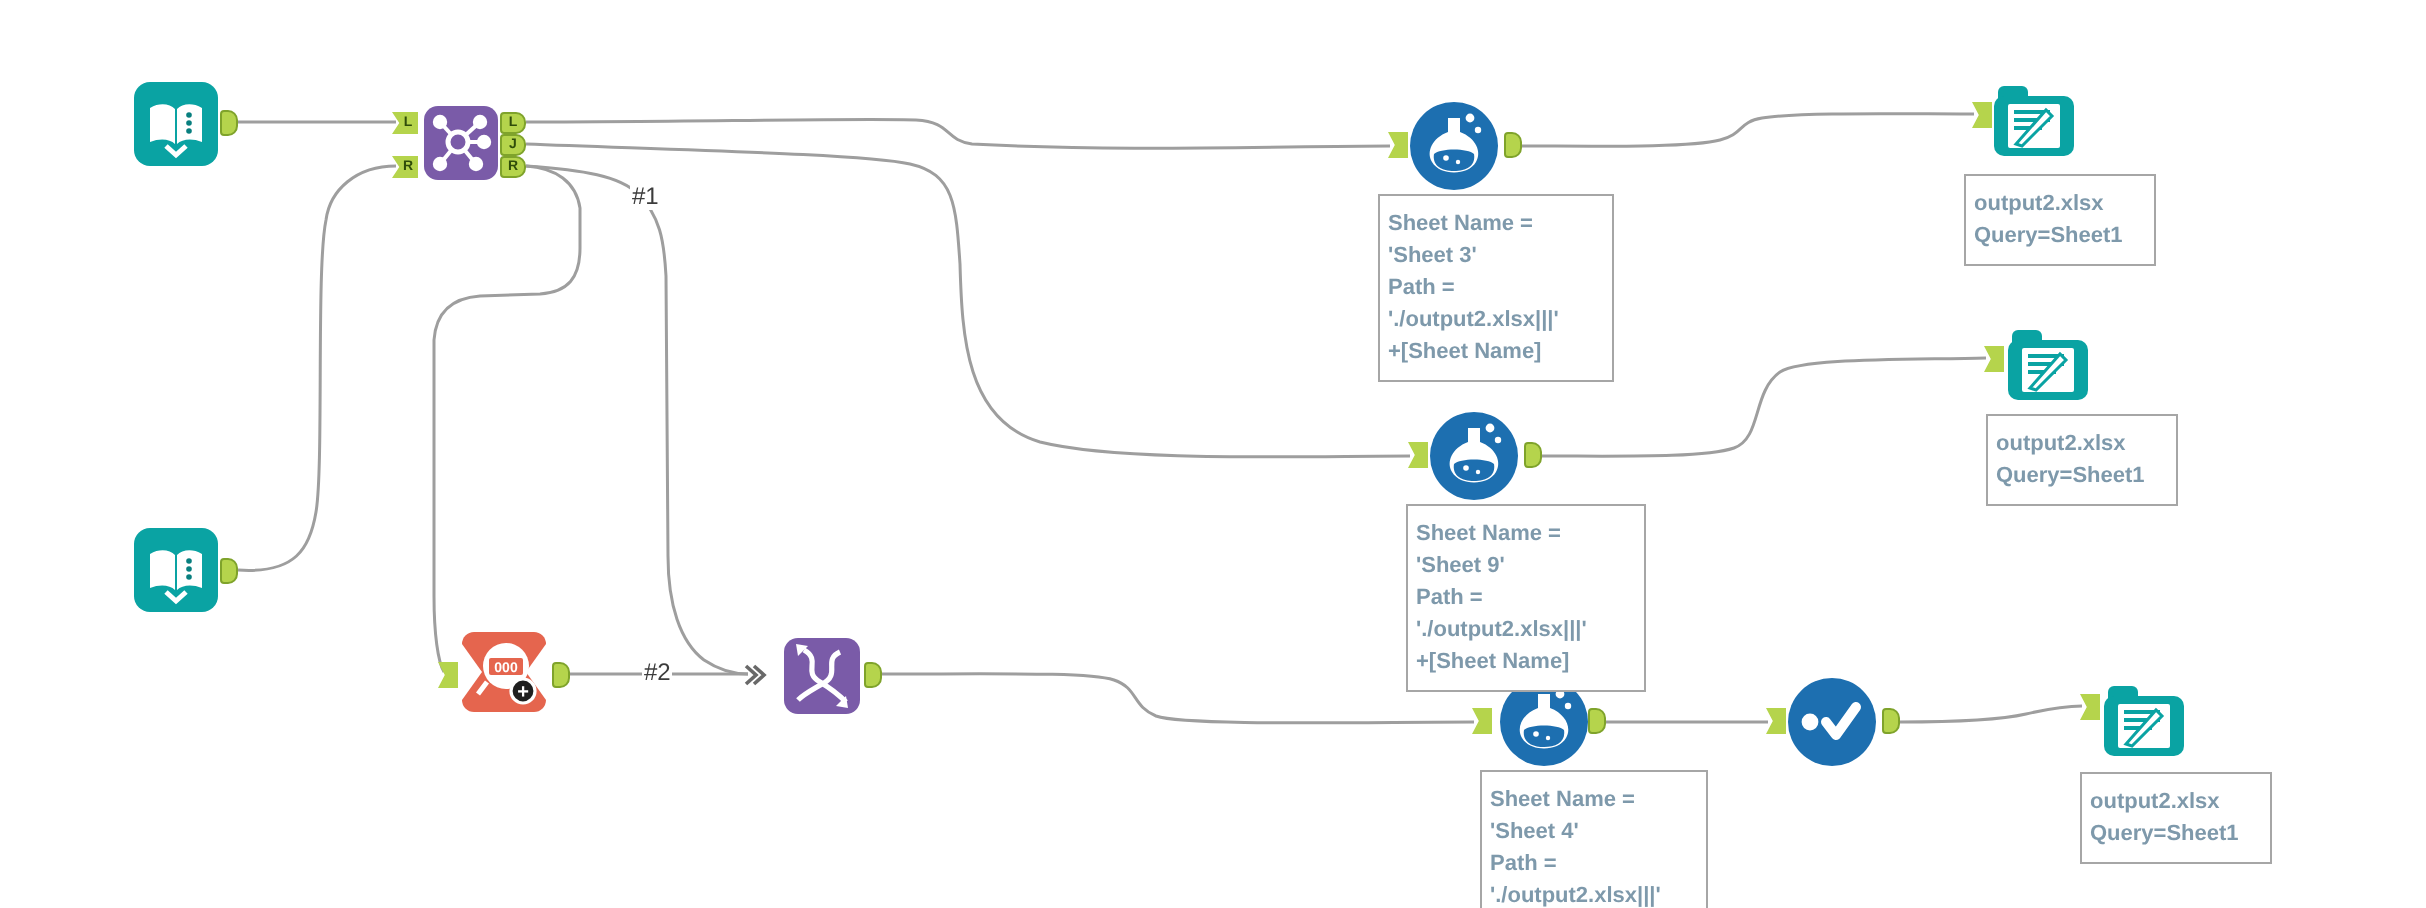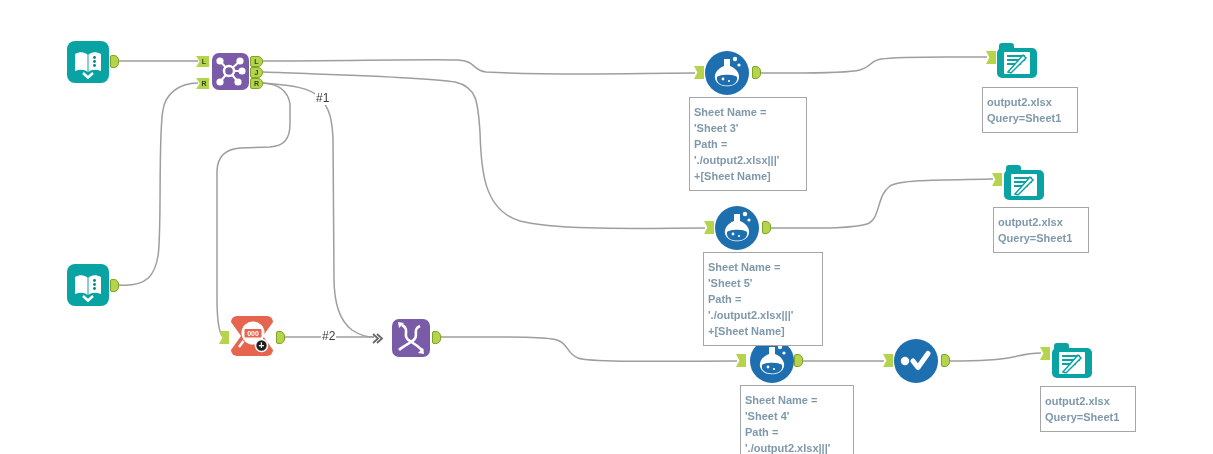--- a/index.html
+++ b/index.html
@@ -233,21 +233,21 @@
   <div class="ann" style="left:689px;top:97px;width:108px;">
     <div>Sheet Name =</div>
     <div>'Sheet 3'</div>
     <div>Path =</div>
     <div>'./output2.xlsx|||'</div>
     <div>+[Sheet Name]</div>
   </div>
 
   <div class="ann" style="left:703px;top:252px;width:110px;">
     <div>Sheet Name =</div>
-    <div>'Sheet 5'</div>
+    <div>'Sheet 9'</div>
     <div>Path =</div>
     <div>'./output2.xlsx|||'</div>
     <div>+[Sheet Name]</div>
   </div>
 
   <div class="ann" style="left:740px;top:385px;width:104px;height:86px;">
     <div>Sheet Name =</div>
     <div>'Sheet 4'</div>
     <div>Path =</div>
     <div>'./output2.xlsx|||'</div>

